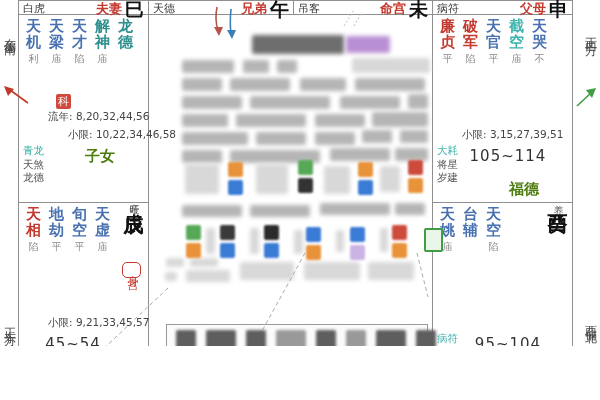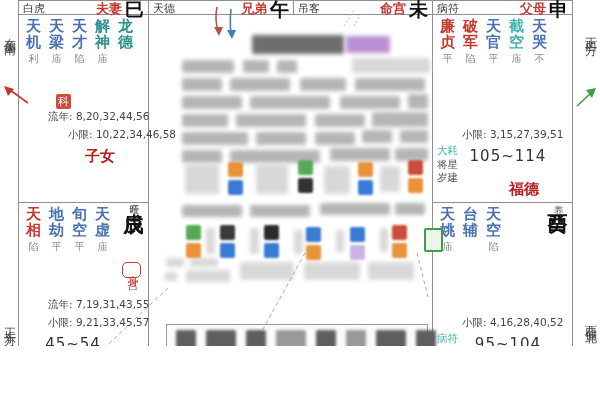--- a/index.html
+++ b/index.html
@@ -20,21 +20,21 @@
   .c-red{color:#c4392f}.c-blue{color:#4a72b0}.c-teal{color:#2e8f8f}.c-cyan{color:#3fb3ab}.c-gray{color:#666}
   .lnline{position:absolute;left:30px;font-size:10.5px;color:#444;white-space:nowrap;}
   .hua{position:absolute;left:38px;top:80px;width:15px;height:15px;background:#cf4a3d;color:#fff;
        font-size:11px;line-height:15px;text-align:center;border-radius:2px;}
   .body-badge{position:absolute;right:7px;top:60px;writing-mode:vertical-rl;font-size:11px;color:#c4392f;
        border:1px solid #c4392f;border-radius:5px;padding:4px 1px;letter-spacing:3px;background:#fff;}
   .bottomblk{position:absolute;left:5px;right:3px;bottom:2px;height:56px;display:flex;}
   .ss{font-size:10.5px;color:#555;line-height:1.3;white-space:nowrap;display:flex;flex-direction:column;width:32px;}
   .midcol{flex:1;display:flex;flex-direction:column;justify-content:space-between;align-items:center;padding:3px 0 1px;}
   .age{font-size:15px;color:#333;letter-spacing:1px;}
-  .pname{font-size:15px;font-weight:bold;color:#b91c1c;align-self:flex-end;margin-right:8px;}
+  .pname{font-size:15px;font-weight:bold;color:#4d7c0f;align-self:flex-end;margin-right:8px;}
   .gzcol{display:flex;flex-direction:column;align-items:center;justify-content:flex-end;width:22px;}
   .longevity{writing-mode:vertical-rl;font-size:10px;color:#555;letter-spacing:1px;}
   .gz{writing-mode:vertical-rl;font-size:20px;font-weight:bold;color:#111;line-height:22px;letter-spacing:1px;}
   
   .bcell{position:absolute;top:390px;height:10px;overflow:hidden;white-space:nowrap;padding-left:4px;box-sizing:border-box;}
   .bcell span{font-size:13px;font-weight:bold;letter-spacing:0;}
   
   .bb{position:absolute;background:#b5b5b5;filter:blur(2px);border-radius:2px;}
   .bb.d{background:#6e6e6e}.bb.l{background:#d8d8d8}.bb.p{background:#b98fd4}
   .sq{position:absolute;width:15px;height:15px;filter:blur(1px);border-radius:2px;}
@@ -116,20 +116,25 @@
           <div class="scol">
             <span class="c-teal">龙</span>
             <span class="c-teal">德</span>
             <span class="st"></span>
           </div>
         </div>
         <div class="hua">科</div>
         <div class="lnline" style="top: 96px;">流年: 8,20,32,44,56</div>
         <div class="lnline" style="top: 114px; margin-left: 20px;">小限: 10,22,34,46,58</div>
         <div class="bottomblk">
+          <div class="ss">
+            <span class="c-cyan">青龙</span>
+            <span>天煞</span>
+            <span>龙德</span>
+          </div>
           <div class="midcol">
             <div class="pname">子女</div>
           </div>
           <div class="gzcol">
             <div class="longevity">帝旺</div>
             <div class="gz">戊辰</div>
           </div>
         </div>
       </div>
       <div class="pcell" style="left: 432px; top: 14px; width: 140px; height: 188px;">
@@ -194,21 +199,20 @@
             <span class="c-blue">空</span>
             <span class="st">平</span>
           </div>
           <div class="scol">
             <span class="c-blue">天</span>
             <span class="c-blue">虚</span>
             <span class="st">庙</span>
           </div>
         </div>
         <div class="body-badge">身宫</div>
-        <div class="lnline" style="top: 96px;">流年: 7,19,31,43,55</div>
         <div class="lnline" style="top: 114px;">小限: 9,21,33,45,57</div>
         <div class="bottomblk">
           <div class="midcol">
             <div class="age">45~54</div>
             <div class="pname">财帛</div>
           </div>
           <div class="gzcol">
             <div class="longevity">衰</div>
             <div class="gz">丁卯</div>
           </div>
@@ -225,21 +229,20 @@
             <span class="c-blue">台</span>
             <span class="c-blue">辅</span>
             <span class="st"></span>
           </div>
           <div class="scol">
             <span class="c-blue">天</span>
             <span class="c-blue">空</span>
             <span class="st">陷</span>
           </div>
         </div>
-        <div class="lnline" style="top: 114px;">小限: 4,16,28,40,52</div>
         <div class="bottomblk">
           <div class="ss">
             <span class="c-cyan">病符</span>
             <span>攀鞍</span>
             <span>晦气</span>
           </div>
           <div class="midcol">
             <div class="age">95~104</div>
             <div class="pname">田宅</div>
           </div>

